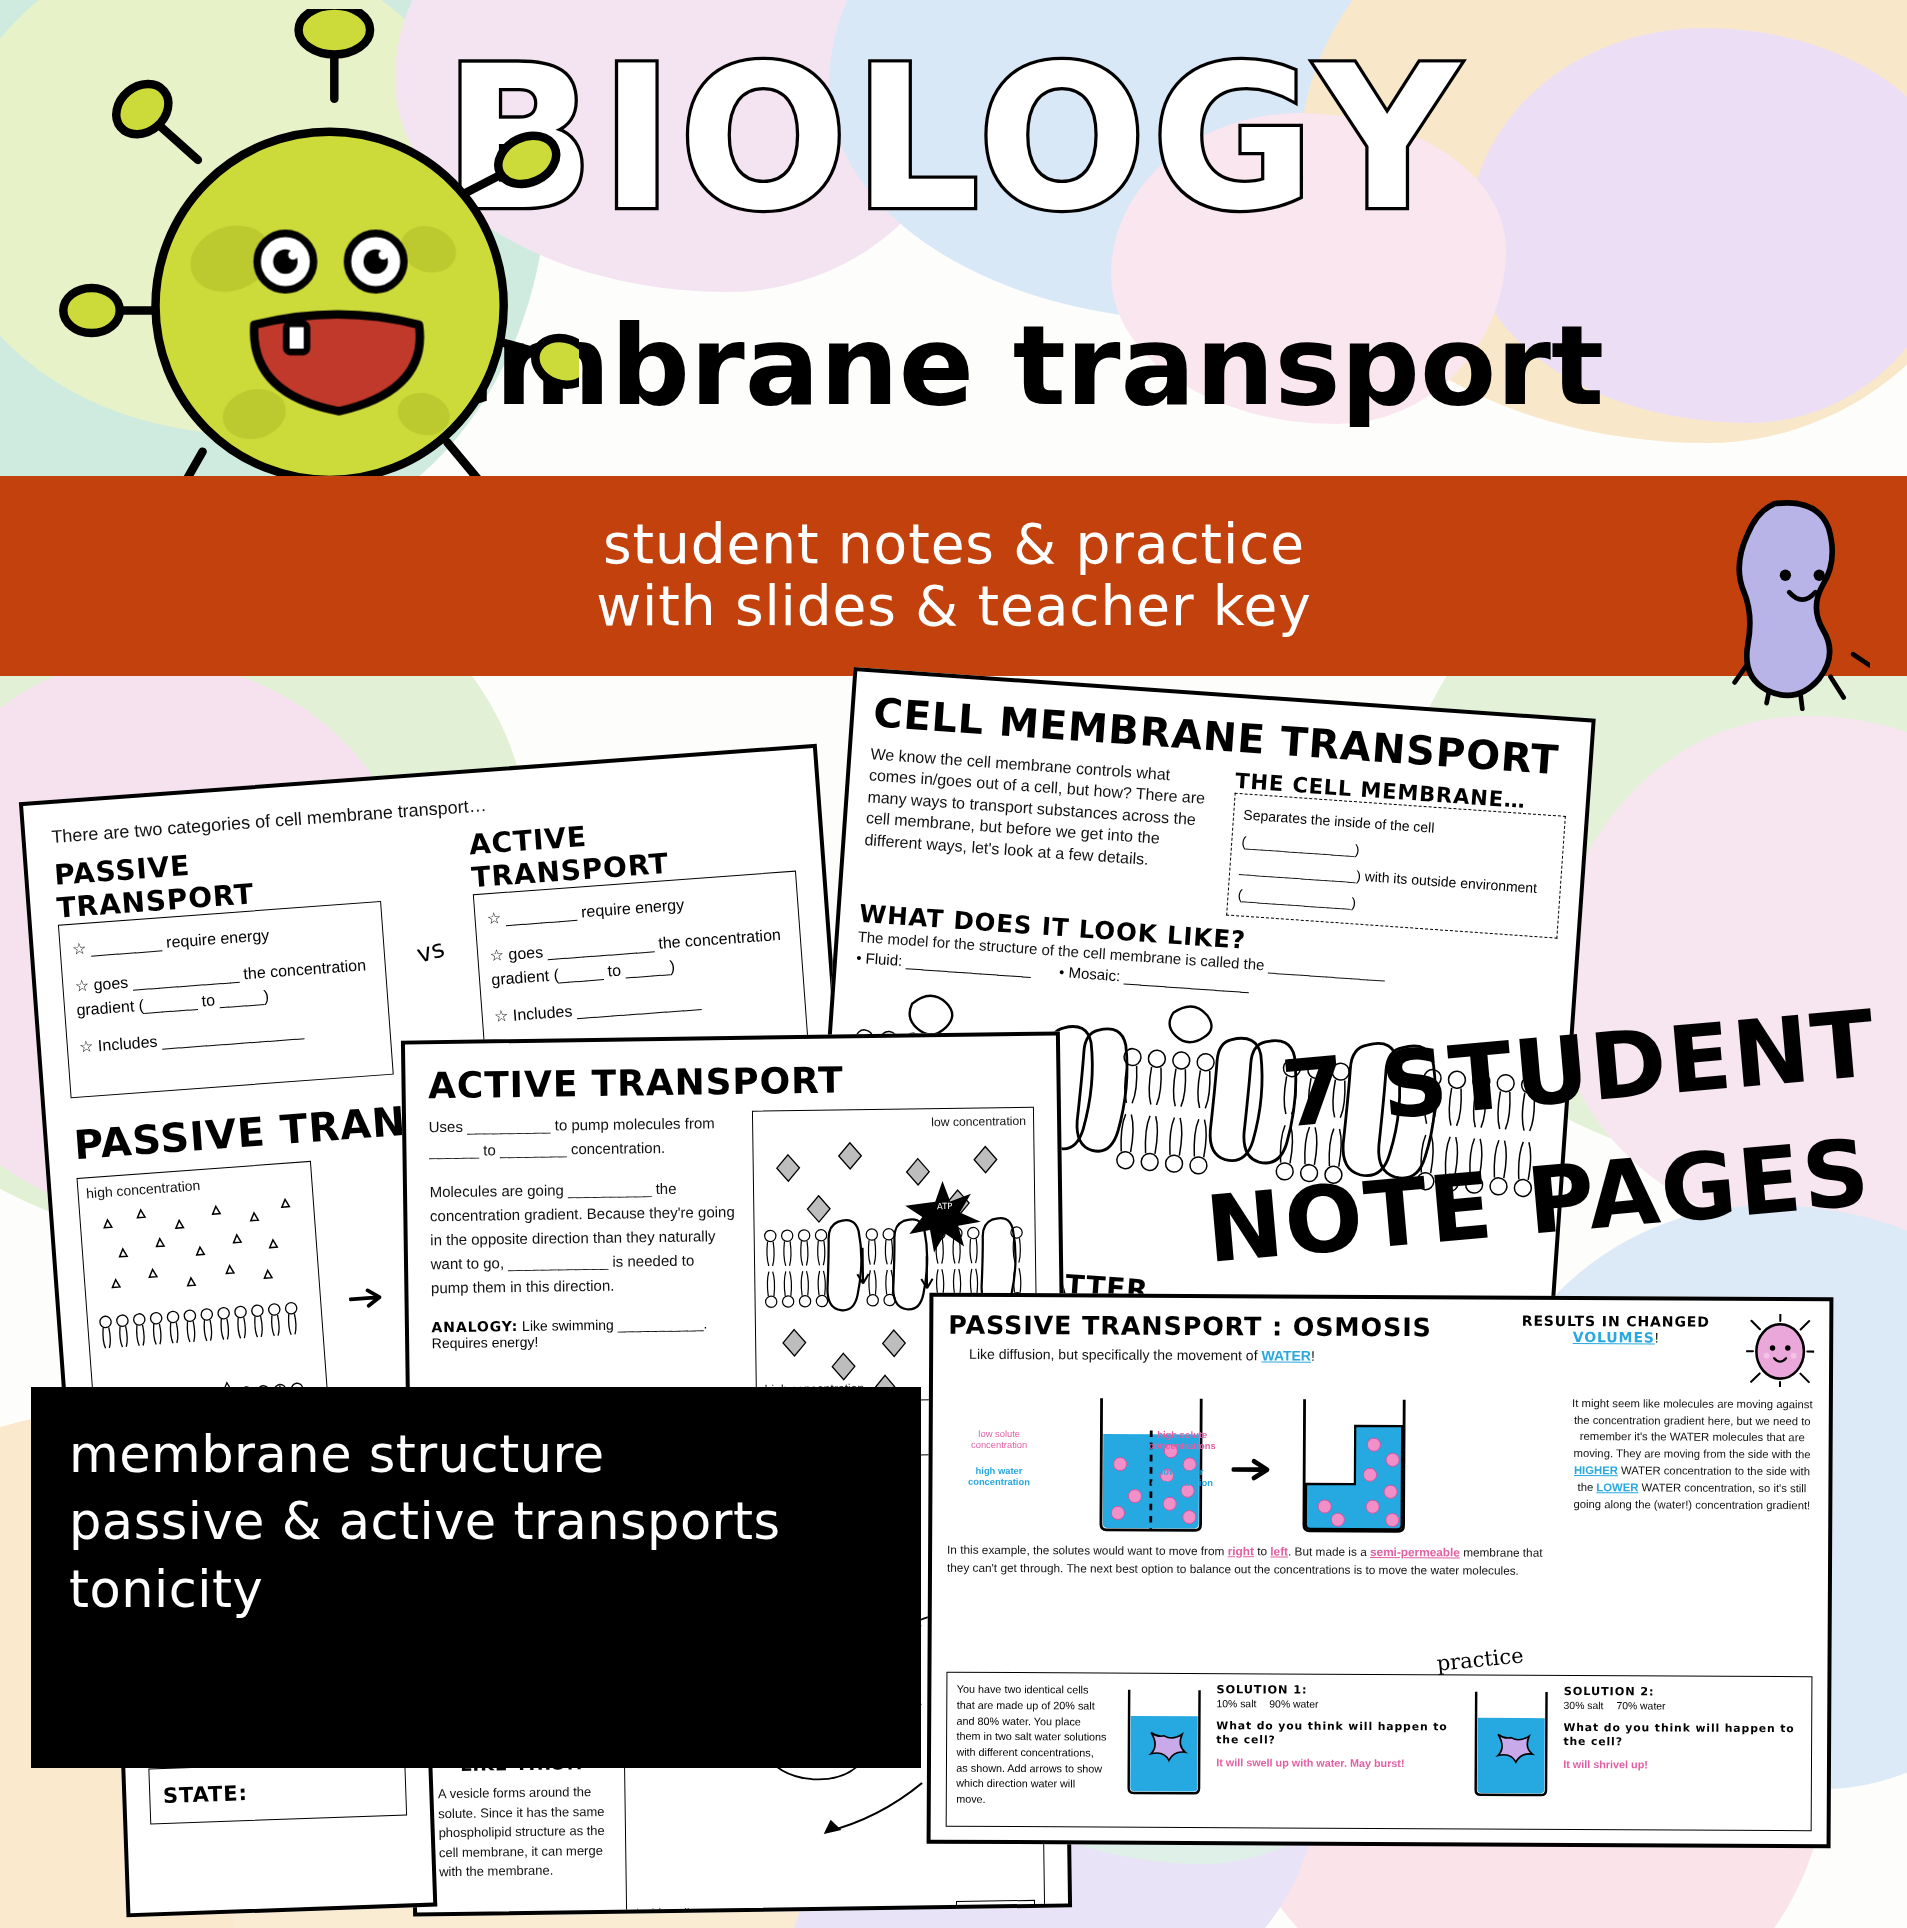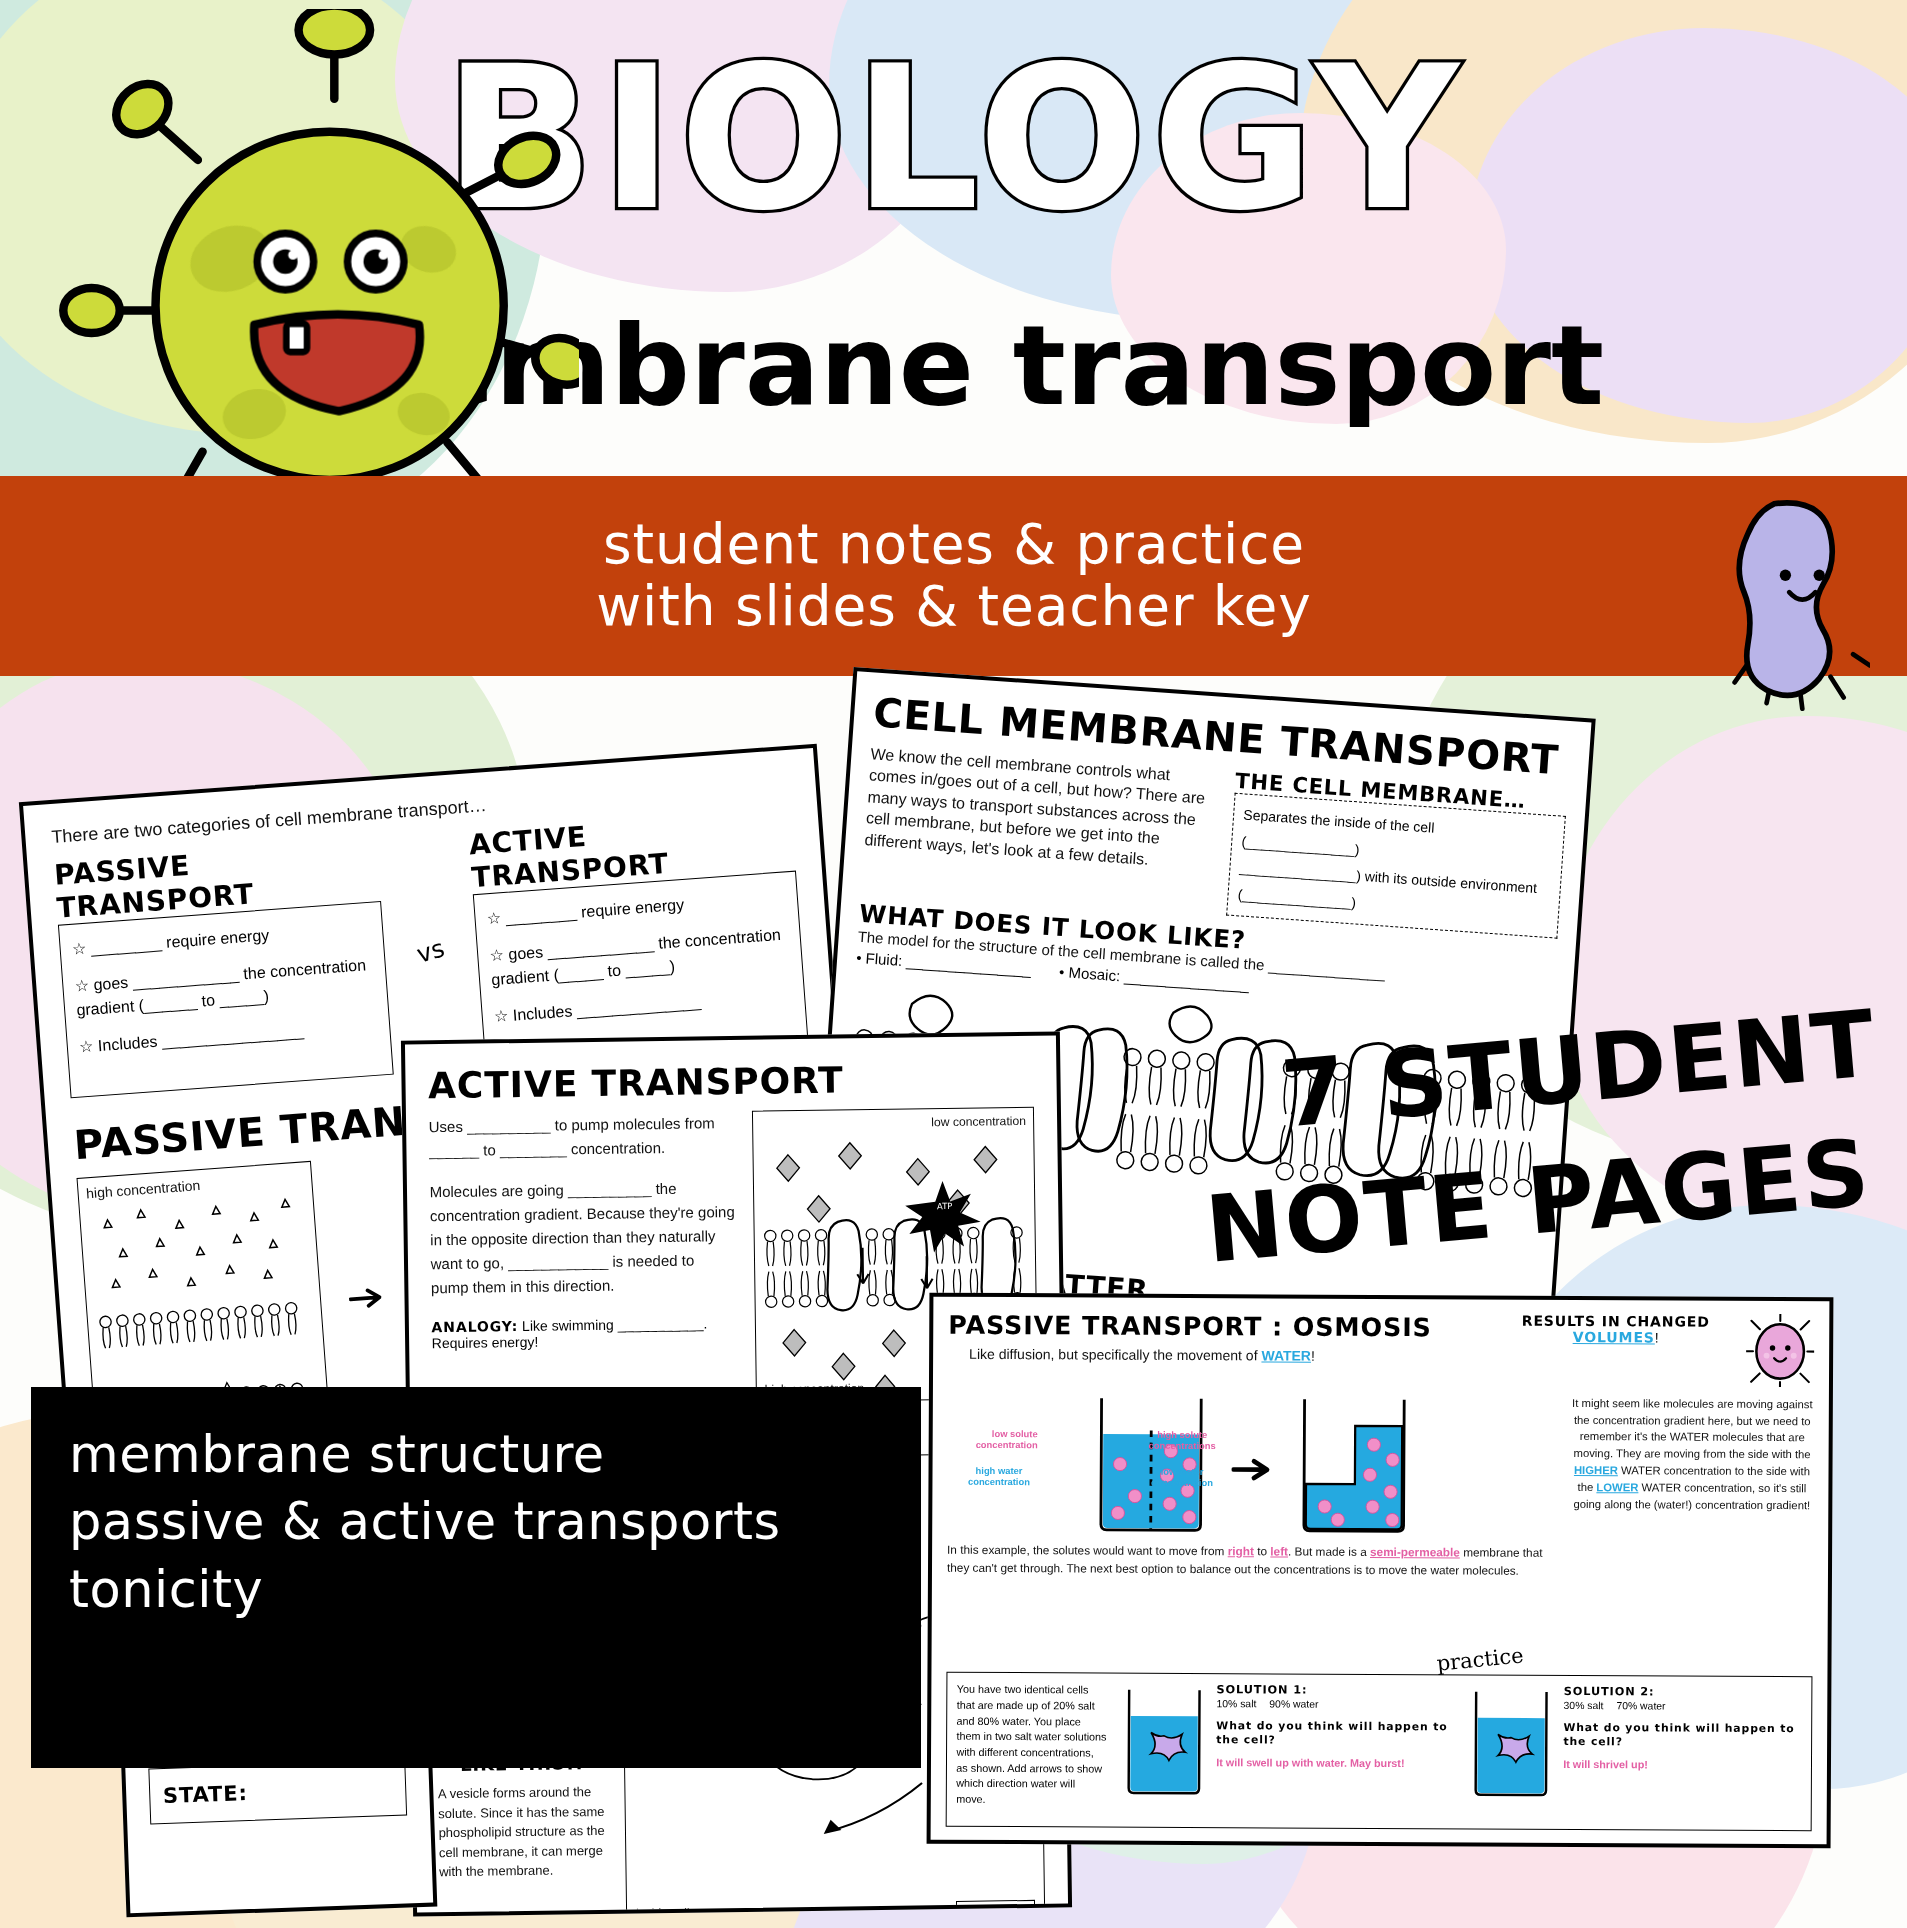--- a/index.html
+++ b/index.html
@@ -742,21 +742,21 @@
                     <circle cx="95" cy="120" r="7"></circle>
                     <circle cx="116" cy="134" r="7"></circle>
                   <circle cx="44" cy="120" r="7"></circle>
                     <circle cx="58" cy="134" r="7"></circle>
                 </g>
               </svg>
             </div>
           </div>
 
           <div style="position:relative;height:0;">
-            <div class="osm-pink" style="position:absolute;left:13px;top:-105px;width:77px;font-size:9.4px;font-weight:bold;text-align:right;">low solute concentration</div>
+            <div class="osm-pink" style="position:absolute;left:13px;top:-105px;width:77px;font-size:9.4px;font-weight:normal;text-align:center;">low solute concentration</div>
             <div class="osm-blue" style="position:absolute;left:13px;top:-68px;width:77px;font-size:9.4px;font-weight:bold;text-align:center;">high water concentration</div>
             <div class="osm-pink" style="position:absolute;left:194px;top:-105px;width:81px;font-size:9.4px;font-weight:bold;text-align:center;">high solute concentrations</div>
             <div class="osm-blue" style="position:absolute;left:194px;top:-68px;width:81px;font-size:9.4px;font-weight:bold;text-align:center;">low water concentration</div>
           </div>
 
           <div class="pg-txt" style="font-size:11.8px;line-height:1.5;margin-top:9.4px;">
             <span>In this example, the solutes would want to move from</span>
             <span class="osm-pink" style="text-decoration:underline;font-weight:bold;">right</span>
             <span>to</span>
             <span class="osm-pink" style="text-decoration:underline;font-weight:bold;">left</span><span>. But made is a</span>

